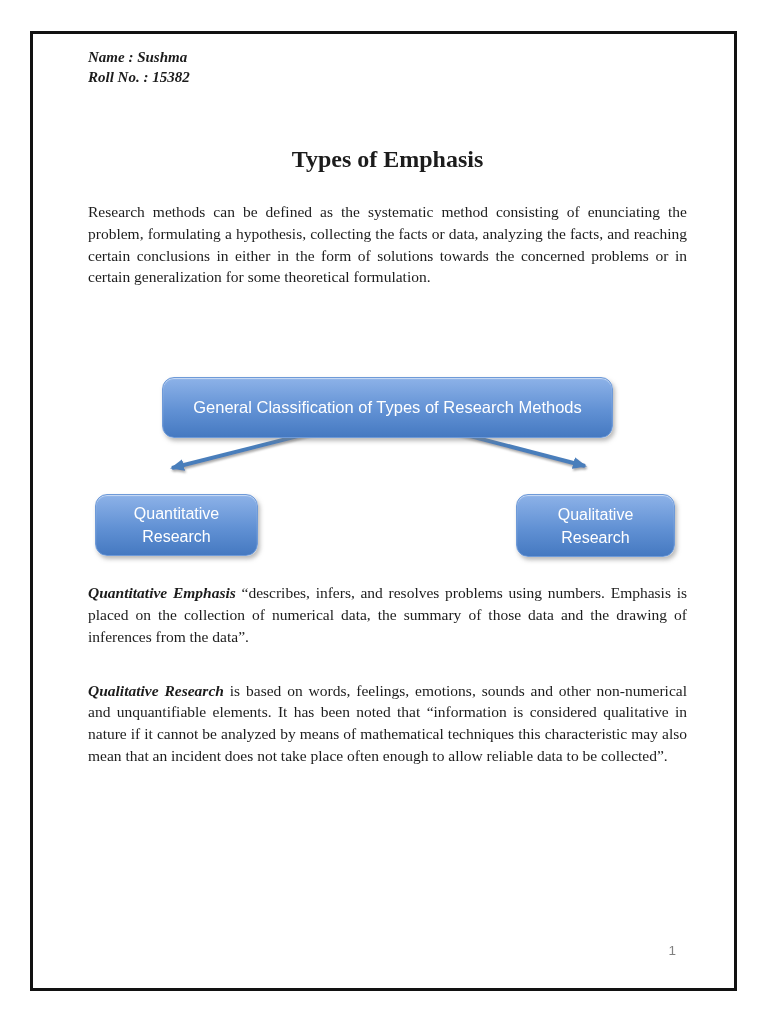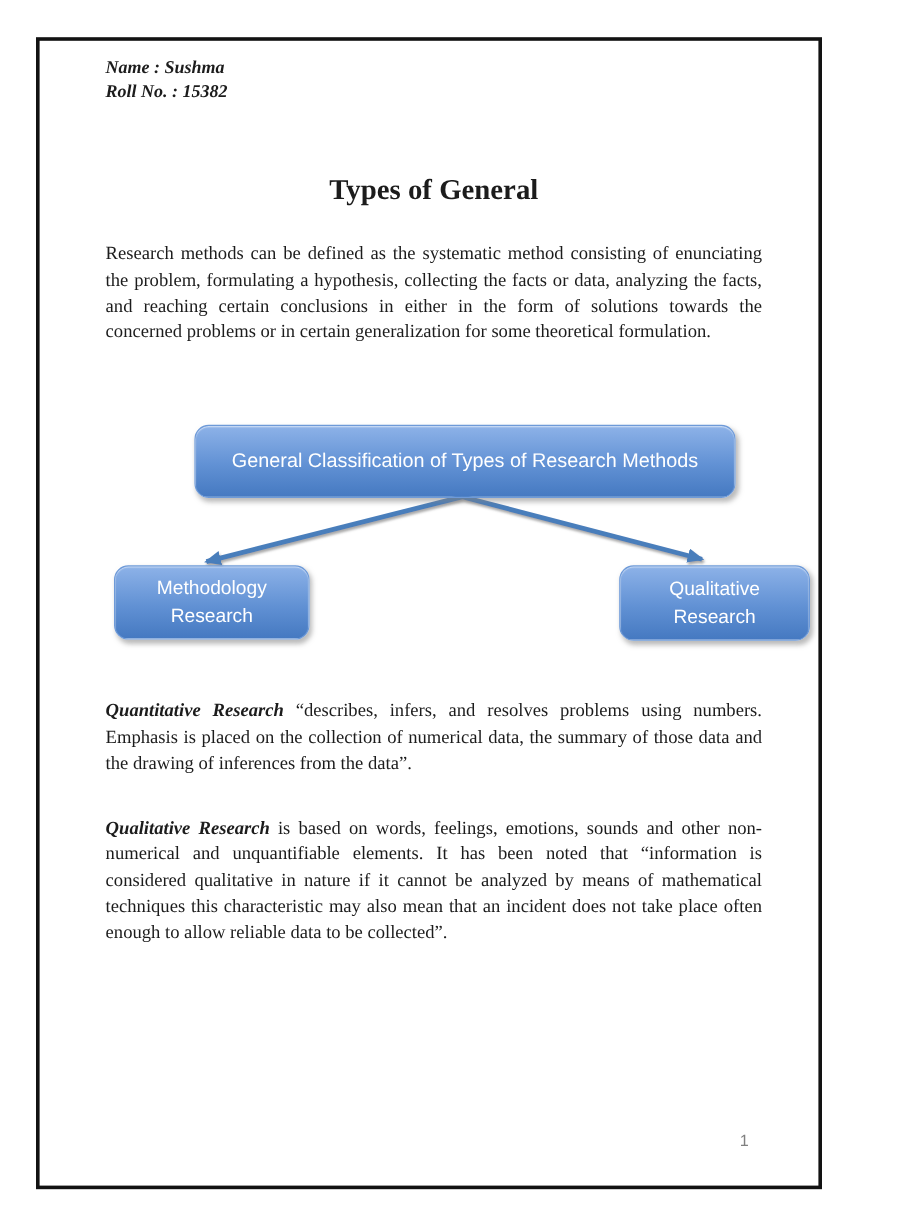--- a/index.html
+++ b/index.html
@@ -7,21 +7,21 @@
     padding: 0;
     background: #ffffff;
     width: 768px;
     height: 1024px;
     font-family: "Liberation Serif", "DejaVu Serif", serif;
   }
   .page {
     position: absolute;
     left: 30px;
     top: 31px;
-    width: 655px;
+    width: 707px;
     height: 960px;
     box-sizing: border-box;
     border: 3px solid var(--page-border-color, #121212);
     background: #ffffff;
     padding: 0 47px 0 55px;
   }
   .doc-header {
     padding-top: 14px;
     font-weight: bold;
     font-style: italic;
@@ -72,20 +72,21 @@
     color: var(--box-text-color, #ffffff);
     background: linear-gradient(180deg,
       var(--box-gradient-top, #8db2e8) 0%,
       var(--box-gradient-mid, #6191d4) 55%,
       var(--box-gradient-bottom, #4579c1) 100%);
     border: 1px solid var(--box-border, #6e9ad8);
     border-radius: 12px;
     box-shadow: 2px 3px 4px rgba(130,130,130,0.55),
                 inset 0 1px 1px rgba(255,255,255,0.55);
     text-align: center;
+    margin-top: 23px;
   }
   .dbox.root {
     left: 74px; top: 3px;
     width: 451px; height: 61px;
     font-size: 16.5px;
   }
   .dbox.leaf {
     font-size: 16px;
     line-height: 23px;
   }
@@ -103,21 +104,21 @@
 </head>
 <body>
 
 <div class="page">
 
   <div class="doc-header">
     <div>Name : Sushma</div>
     <div>Roll No. : 15382</div>
   </div>
 
-  <h1 class="title">Types of General</h1>
+  <h1 class="title">Types of Emphasis</h1>
 
   <p class="body-text intro-first">Research methods can be defined as the systematic method consisting of enunciating the problem, formulating a hypothesis, collecting the facts or data, analyzing the facts, and reaching certain conclusions in either in the form of solutions towards the concerned problems or in certain generalization for some theoretical formulation.</p>
 
   <div class="diagram">
     <svg class="arrows" viewBox="0 0 599 202" aria-hidden="true">
       <defs>
         <marker id="ah" markerUnits="userSpaceOnUse" markerWidth="14" markerHeight="12" refX="12" refY="6" orient="auto">
           <path d="M0,0 L14,6 L0,12 Z" fill="var(--arrow-color, #4a7ebb)"></path>
         </marker>
         <filter id="ds" x="-20%" y="-30%" width="140%" height="170%">
@@ -128,29 +129,29 @@
         <path d="M297,63 L84,117" marker-end="url(#ah)"></path>
         <path d="M297,63 L497,115" marker-end="url(#ah)"></path>
       </g>
     </svg>
 
     <div class="dbox root">
       <span>General Classification of Types of Research Methods</span>
     </div>
 
     <div class="dbox leaf leaf-left">
-      <span>Methodology</span>
+      <span>Quantitative</span>
       <span>Research</span>
     </div>
 
     <div class="dbox leaf leaf-right">
       <span>Qualitative</span>
       <span>Research</span>
     </div>
   </div>
 
-  <p class="body-text def-quant"><span class="lead">Quantitative Research</span><span> “describes, infers, and resolves problems using numbers. Emphasis is placed on the collection of numerical data, the summary of those data and the drawing of inferences from the data”.</span></p>
+  <p class="body-text def-quant"><span class="lead">Quantitative Emphasis</span><span> “describes, infers, and resolves problems using numbers. Emphasis is placed on the collection of numerical data, the summary of those data and the drawing of inferences from the data”.</span></p>
 
   <p class="body-text def-qual"><span class="lead">Qualitative Research</span><span> is based on words, feelings, emotions, sounds and other non-numerical and unquantifiable elements. It has been noted that “information is considered qualitative in nature if it cannot be analyzed by means of mathematical techniques this characteristic may also mean that an incident does not take place often enough to allow reliable data to be collected”.</span></p>
 
   <div class="page-number">1</div>
 
 </div>
 
 </body></html>

